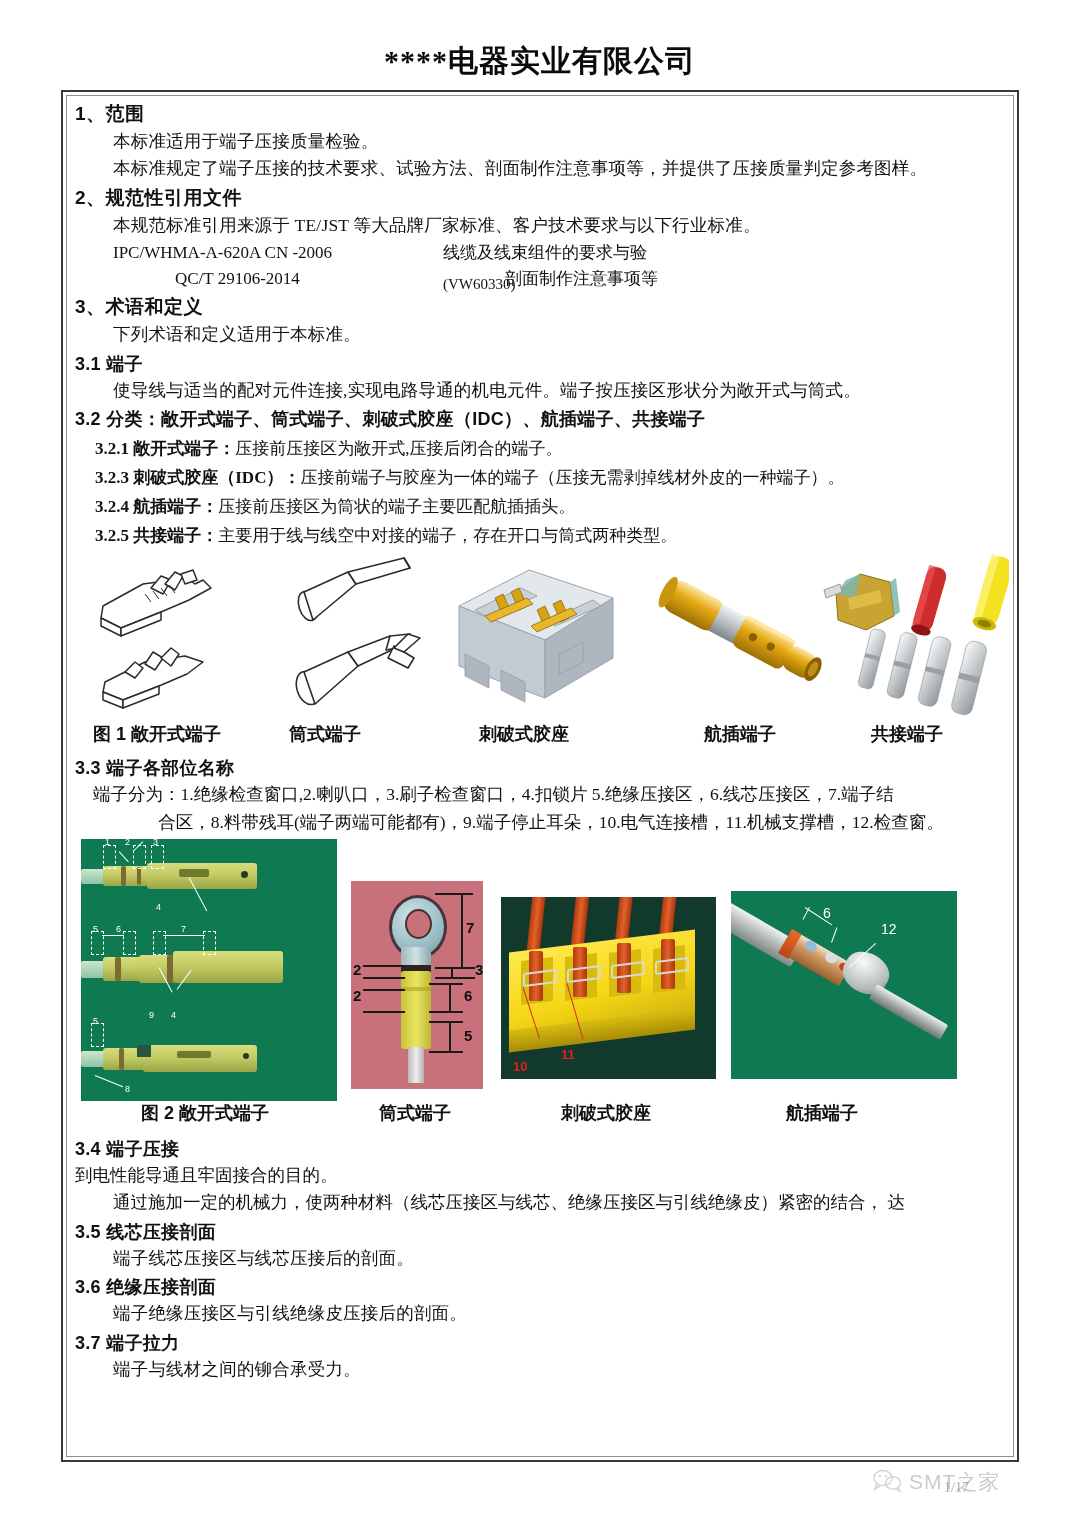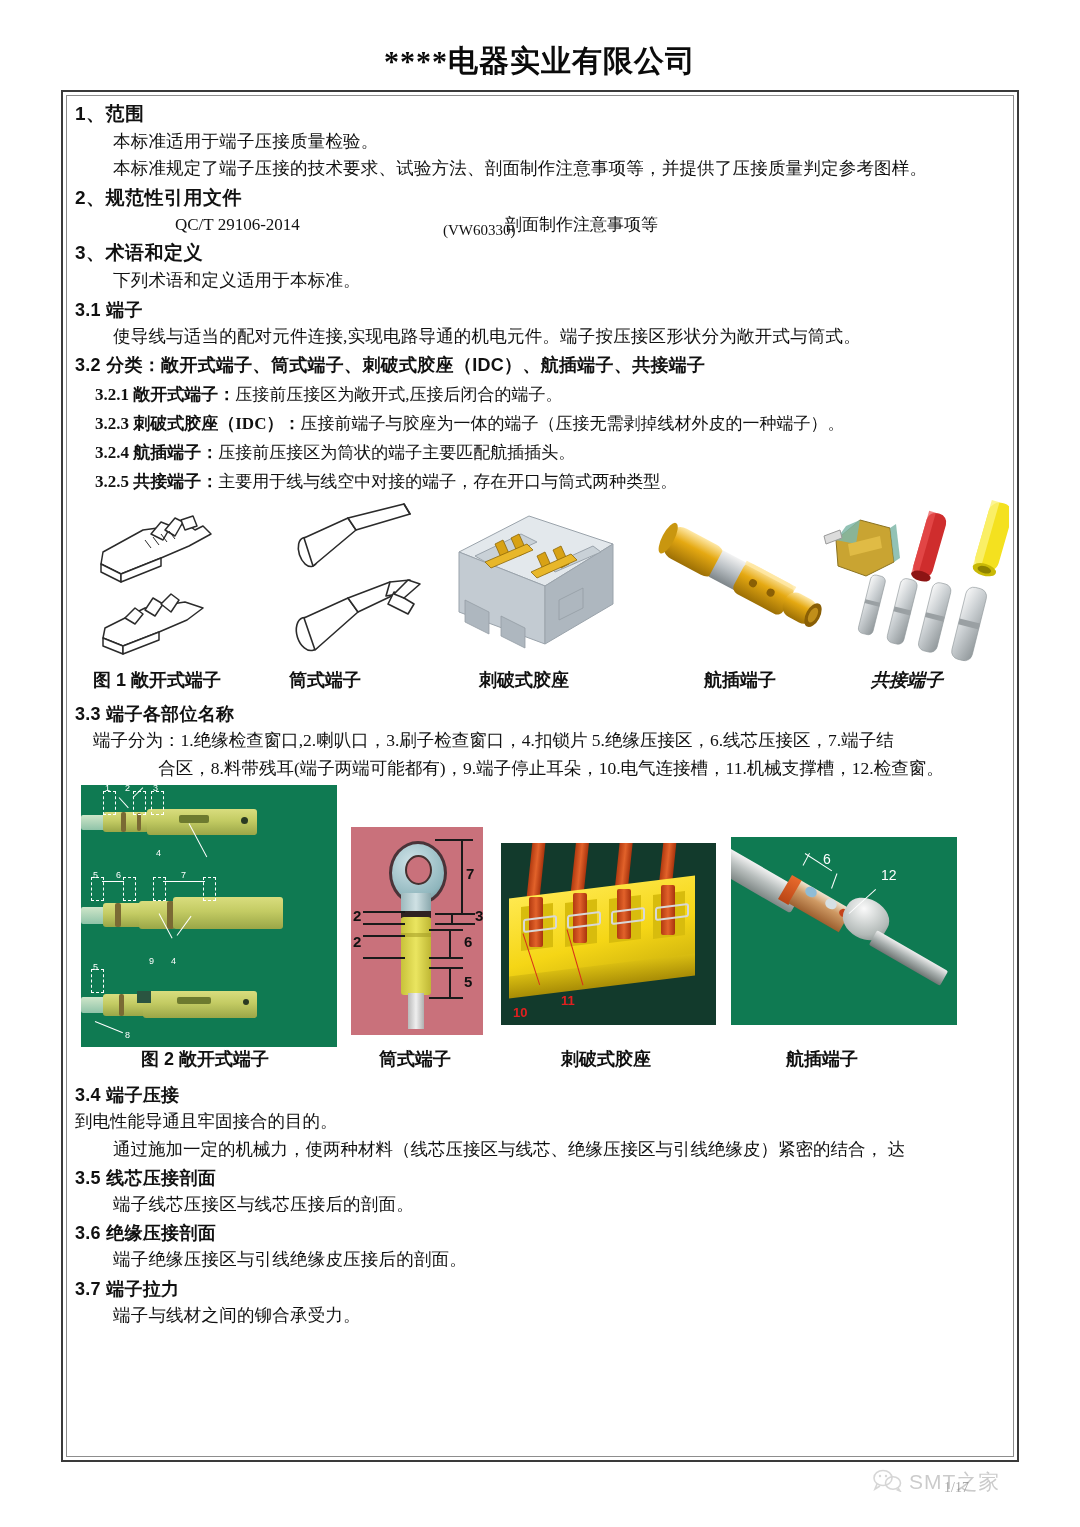--- a/index.html
+++ b/index.html
@@ -305,21 +305,26 @@
 <div class="doc-title">****电器实业有限公司</div>
 
 <div class="page-frame">
 <div class="frame-inner">
 
   <div class="h1">1、范围</div>
   <div class="para">本标准适用于端子压接质量检验。</div>
   <div class="para">本标准规定了端子压接的技术要求、试验方法、剖面制作注意事项等，并提供了压接质量判定参考图样。</div>
 
   <div class="h1">2、规范性引用文件</div>
-
+  <div class="para">本规范标准引用来源于 TE/JST 等大品牌厂家标准、客户技术要求与以下行业标准。</div>
+
+  <div class="ref-row">
+    <div class="ref-left">IPC/WHMA-A-620A CN -2006</div>
+    <div class="ref-right">线缆及线束组件的要求与验</div>
+  </div>
   <div class="ref-row">
     <div class="ref-left indent">QC/T 29106-2014</div>
     <div class="ref-right">剖面制作注意事项等</div>
   </div>
 
   <div style="position:relative;">
     <div class="h1">3、术语和定义</div>
     <div class="ref-paren" style="position:absolute; left:0; top:-20px;">(VW60330)</div>
   </div>
   <div class="para">下列术语和定义适用于本标准。</div>
@@ -484,21 +489,21 @@
         </g>
       </svg>
     </div>
   </div>
 
   <div class="caption-row">
     <span style="left:22px;">图 1 敞开式端子</span>
     <span style="left:218px;">筒式端子</span>
     <span style="left:408px;">刺破式胶座</span>
     <span style="left:633px;">航插端子</span>
-    <span style="left:800px;font-style:italic;">共接端子</span>
+    <span style="left:800px;">共接端子</span>
   </div>
 
   <div class="sub-h">3.3 端子各部位名称</div>
   <div class="para-flush" style="margin-left:22px;">端子分为：1.绝缘检查窗口,2.喇叭口，3.刷子检查窗口，4.扣锁片 5.绝缘压接区，6.线芯压接区，7.端子结</div>
   <div class="para-flush" style="margin-left:22px;text-align:center;">合区，8.料带残耳(端子两端可能都有)，9.端子停止耳朵，10.电气连接槽，11.机械支撑槽，12.检查窗。</div>
 
   <div class="fig2-strip">
 
     <div class="photo ph-green" style="left:10px; top:0px; width:256px; height:262px;">
 

